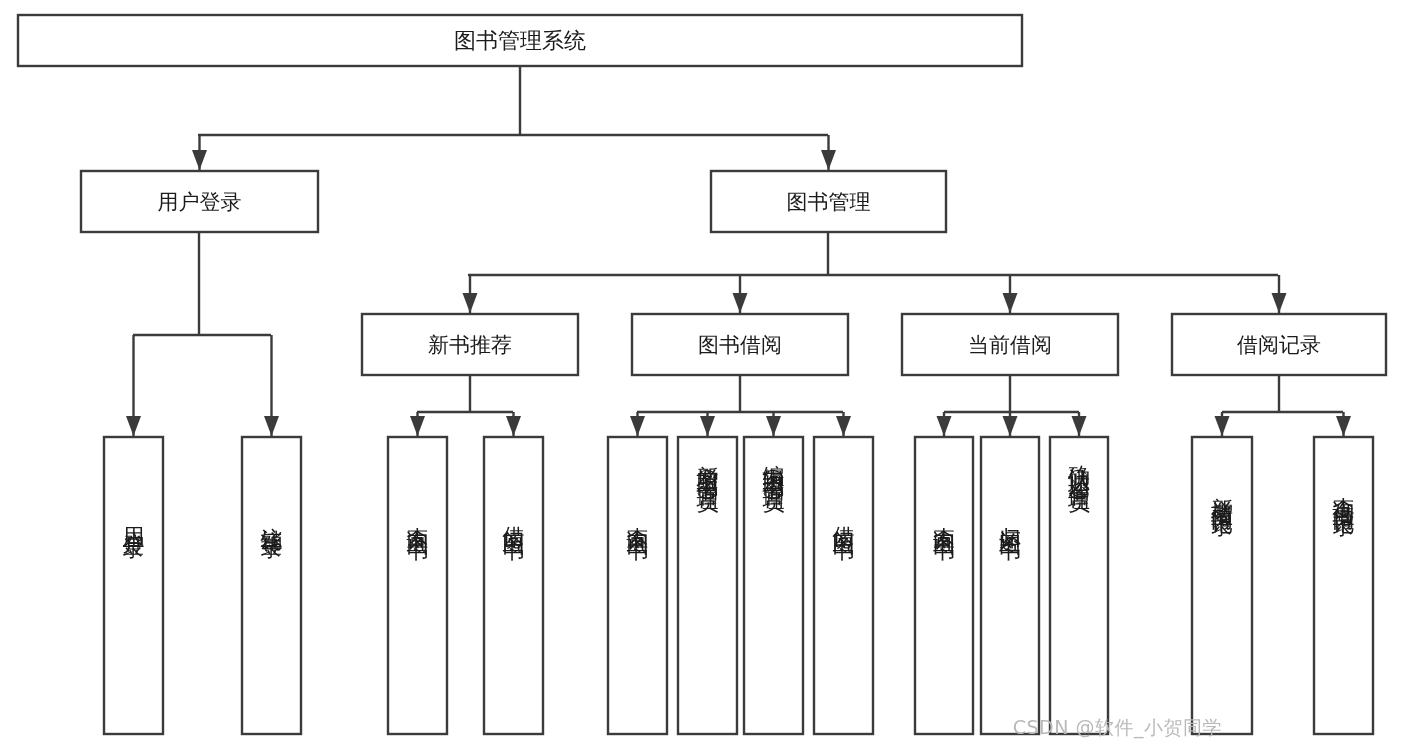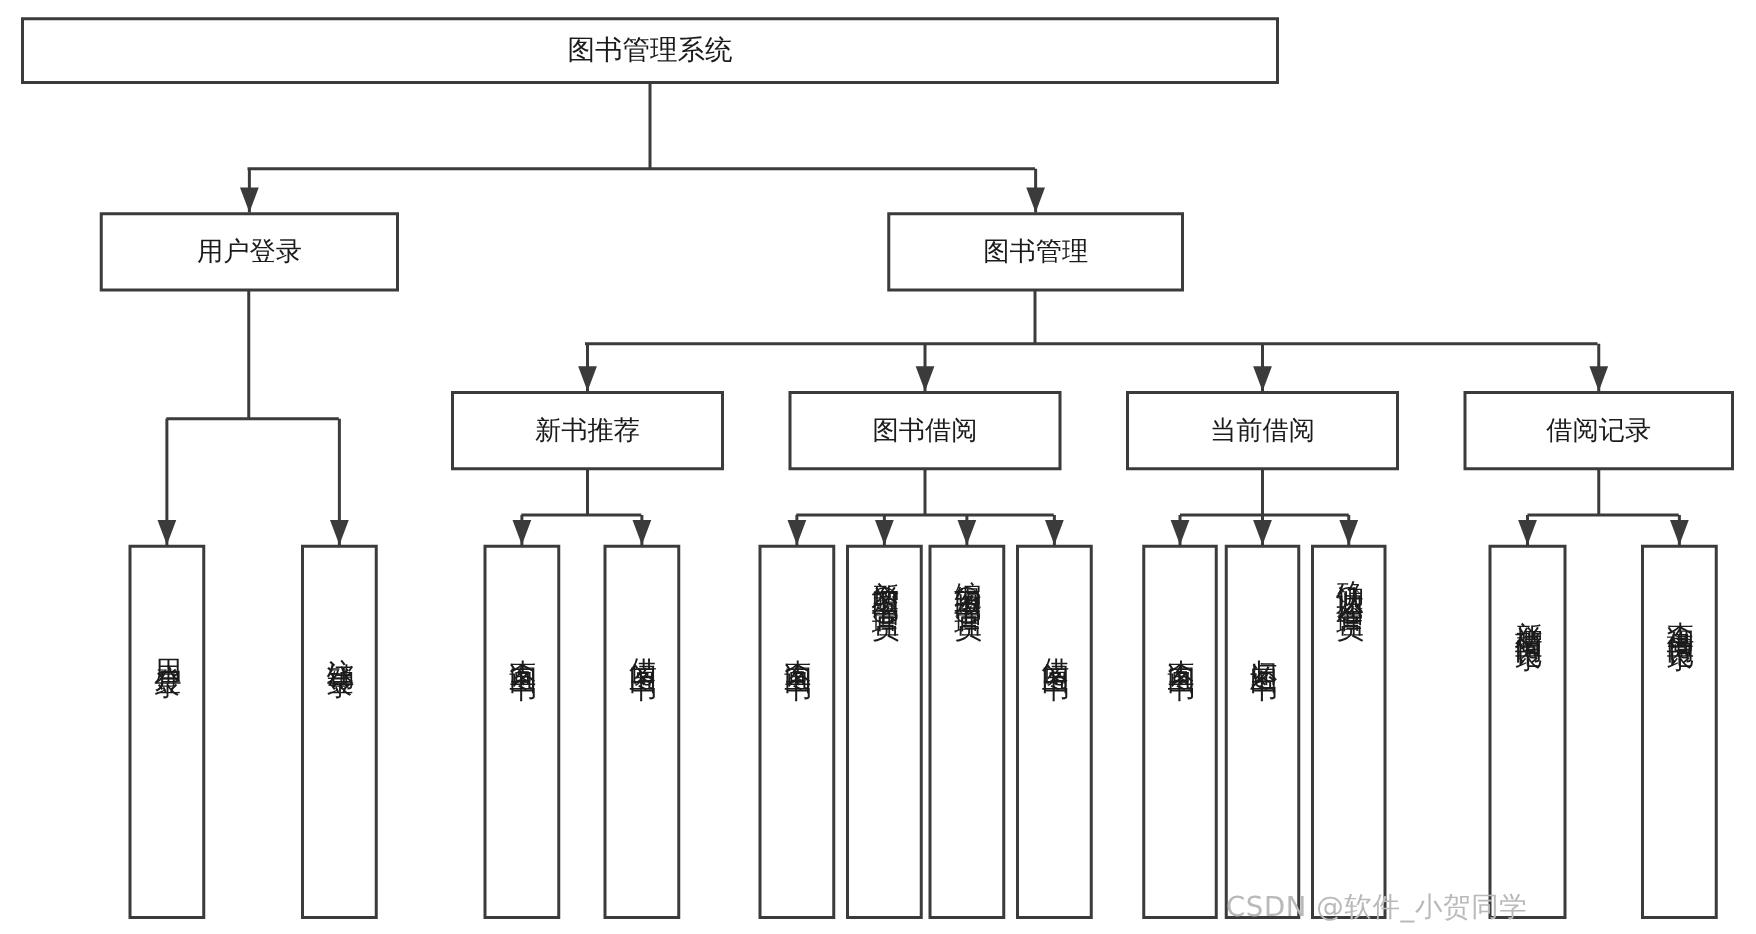--- a/index.html
+++ b/index.html
@@ -71,21 +71,21 @@
     line-height: 1.18;
     letter-spacing: 4px;
     color: #1b1b1b;
     white-space: nowrap;
   }
   .watermark {
     position: absolute;
     right: 8px;
     bottom: 6px;
     font-family: "DejaVu Sans", "Liberation Sans", sans-serif;
-    font-size: 22px;
+    font-size: 19px;
     color: #b9b9b9;
     letter-spacing: 0.5px;
     user-select: none;
   }
 </style>
 </head>
 <body>
 
 <div id="diagram-root">
   <svg id="tree-svg" viewBox="0 0 1405 747">

